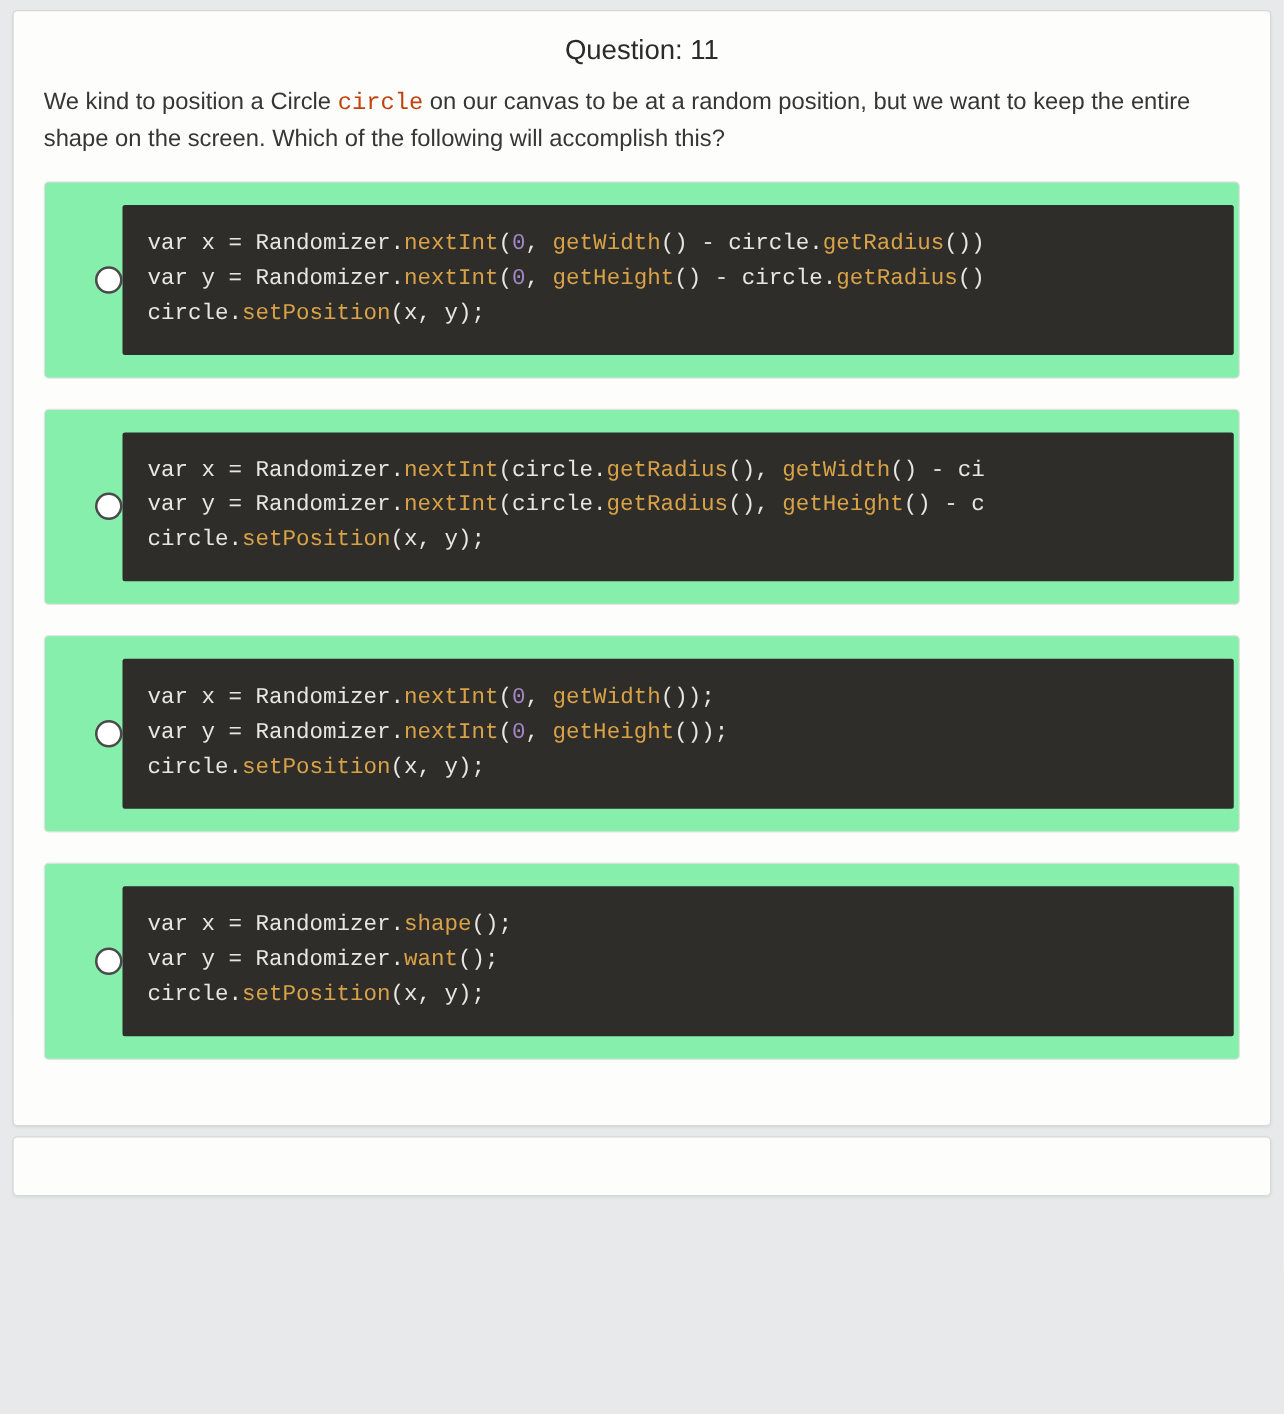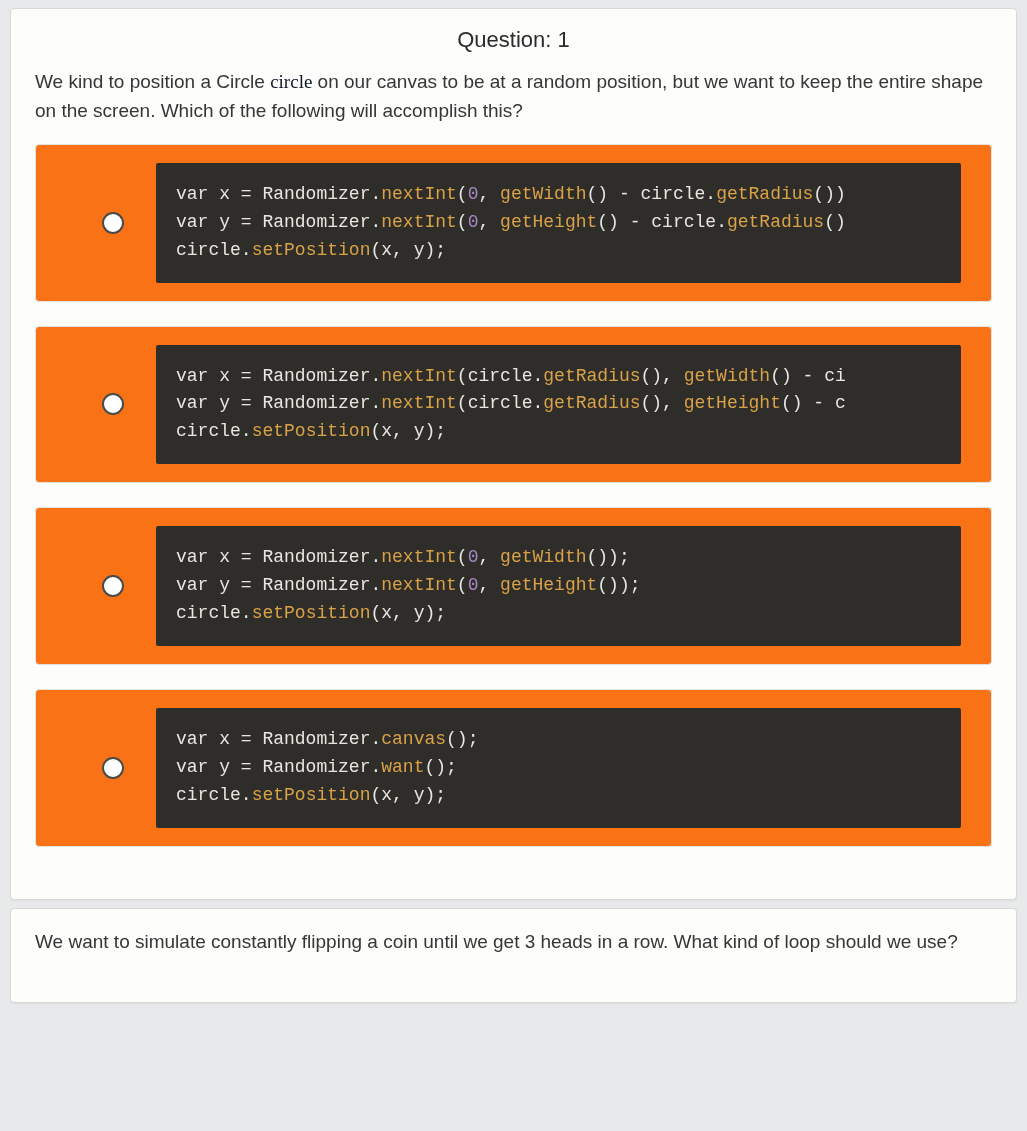--- a/index.html
+++ b/index.html
@@ -25,33 +25,32 @@
     color: #2b2b2b;
     margin-bottom: 14px;
   }
   .q-prompt {
     font-size: 19px;
     line-height: 1.55;
     color: #363636;
     margin-bottom: 18px;
   }
   .inline-code {
-    font-family: Liberation Serif, serif;
-    color: #0f172a;
+    font-family: Liberation Mono, monospace;
+    color: #c2410c;
     font-size: 19px;
   }
   .option-row {
     display: flex;
     align-items: center;
-    gap: 32px;
     border: 1px solid #e2e2df;
     border-radius: 4px;
-    padding: 18px 30px;
+    padding: 18px 4px;
     margin-bottom: 24px;
-    background: #f97316;
+    background: #86efac;
     overflow: hidden;
   }
   .radio {
     flex: 0 0 auto;
     width: 22px;
     height: 22px;
     border: 2px solid #4a4a4a;
     border-radius: 50%;
     background: #fff;
     cursor: pointer;
@@ -69,21 +68,21 @@
     white-space: pre;
     overflow: hidden;
   }
   .fn  { color: #d9a247; }          
   .num { color: #a386c4; }          
 </style>
 </head>
 <body>
 
 <div class="card">
-  <div class="q-title">Question: 1</div>
+  <div class="q-title">Question: 11</div>
   <div class="q-prompt">
     <span>We kind to position a Circle </span><span class="inline-code">circle</span><span> on our canvas to be at a random position, but we want to keep the entire shape on the screen. Which of the following will accomplish this?</span>
   </div>
 
   <div class="option-row">
     <div class="radio"></div>
     <div class="codeblock"><span>var x = Randomizer.</span><span class="fn">nextInt</span><span>(</span><span class="num">0</span><span>, </span><span class="fn">getWidth</span><span>() - circle.</span><span class="fn">getRadius</span><span>())</span>
 <span>var y = Randomizer.</span><span class="fn">nextInt</span><span>(</span><span class="num">0</span><span>, </span><span class="fn">getHeight</span><span>() - circle.</span><span class="fn">getRadius</span><span>()</span>
 <span>circle.</span><span class="fn">setPosition</span><span>(x, y);</span></div>
   </div>
@@ -97,21 +96,20 @@
 
   <div class="option-row">
     <div class="radio"></div>
     <div class="codeblock"><span>var x = Randomizer.</span><span class="fn">nextInt</span><span>(</span><span class="num">0</span><span>, </span><span class="fn">getWidth</span><span>());</span>
 <span>var y = Randomizer.</span><span class="fn">nextInt</span><span>(</span><span class="num">0</span><span>, </span><span class="fn">getHeight</span><span>());</span>
 <span>circle.</span><span class="fn">setPosition</span><span>(x, y);</span></div>
   </div>
 
   <div class="option-row">
     <div class="radio"></div>
-    <div class="codeblock"><span>var x = Randomizer.</span><span class="fn">canvas</span><span>();</span>
+    <div class="codeblock"><span>var x = Randomizer.</span><span class="fn">shape</span><span>();</span>
 <span>var y = Randomizer.</span><span class="fn">want</span><span>();</span>
 <span>circle.</span><span class="fn">setPosition</span><span>(x, y);</span></div>
   </div>
 </div>
 
 <div class="card">
-  <div class="q-prompt">We want to simulate constantly flipping a coin until we get 3 heads in a row. What kind of loop should we use?</div>
 </div>
 
 </body></html>

